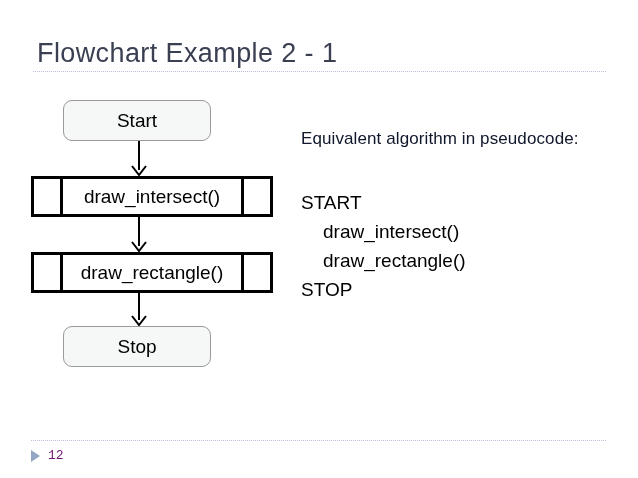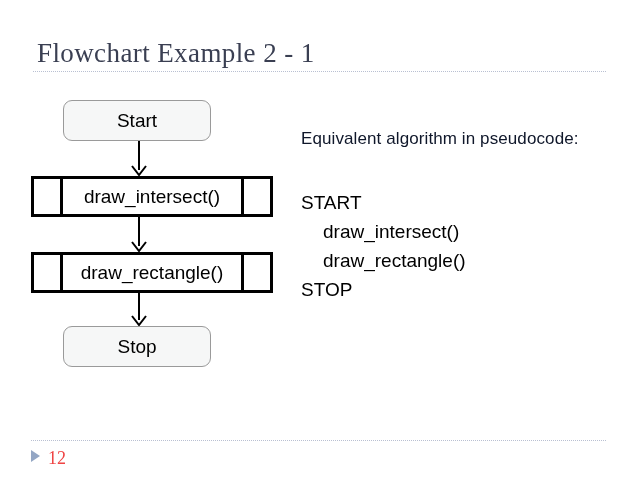--- a/index.html
+++ b/index.html
@@ -14,21 +14,21 @@
     overflow: hidden;
     font-family: "Liberation Sans", sans-serif;
     -webkit-font-smoothing: antialiased;
   }
 
   
   .slide-title {
     position: absolute;
     left: 37px;
     top: 38px;
-    font-family: Liberation Serif, serif;
+    font-family: Liberation Sans, sans-serif;
     font-size: 27px;
     letter-spacing: 0.4px;
     color: #3a3f52;
     white-space: nowrap;
   }
   .title-rule {
     position: absolute;
     left: 33px;
     top: 71px;
     width: 573px;
@@ -158,23 +158,23 @@
     width: 0;
     height: 0;
     border-top: 6px solid transparent;
     border-bottom: 6px solid transparent;
     border-left: 9px solid #93a6c4;
   }
   .page-number {
     position: absolute;
     left: 48px;
     top: 448px;
-    font-family: Liberation Serif, serif;
-    font-size: 18px;
-    color: #ef4444;
+    font-family: Liberation Mono, monospace;
+    font-size: 13px;
+    color: #701a75;
   }
 </style>
 </head>
 <body>
 
 <div class="slide-title">Flowchart Example 2 - 1</div>
 <div class="title-rule"></div>
 
 <div class="flowchart">
 

